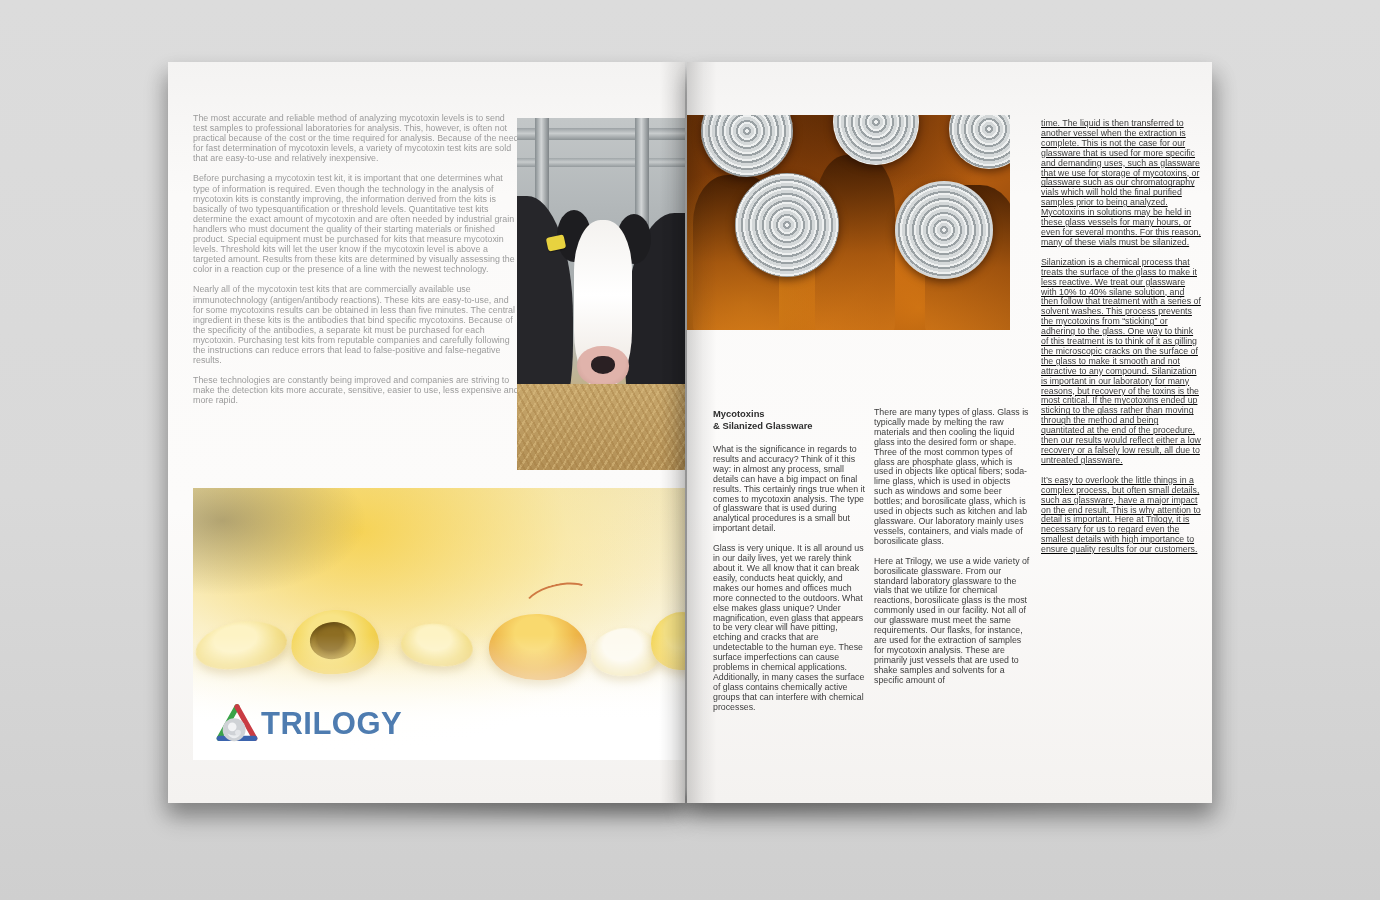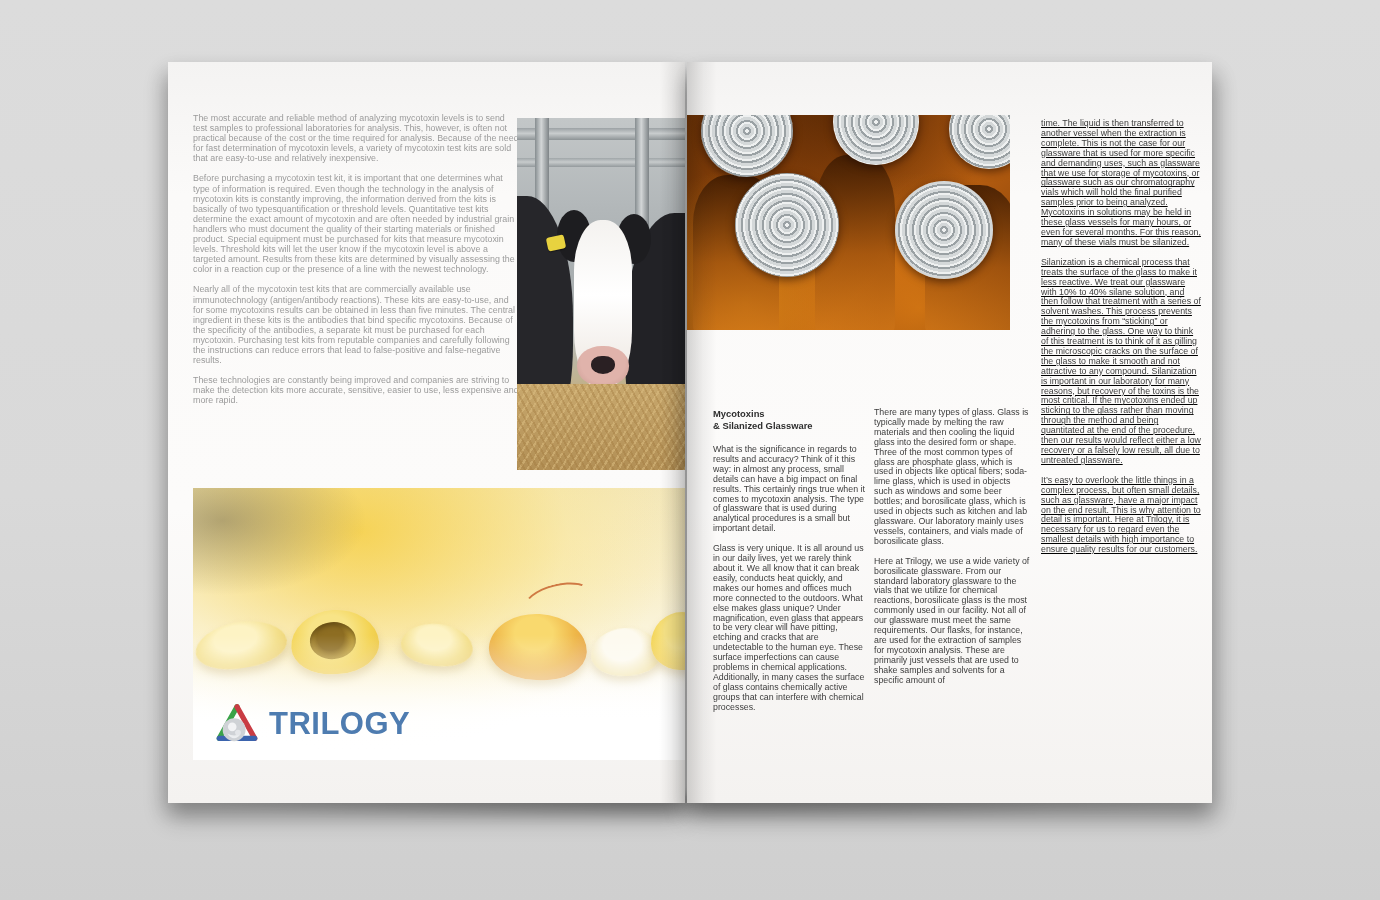--- a/index.html
+++ b/index.html
@@ -112,21 +112,21 @@
   .kernel.hole::before{ content:""; position:absolute; left:22%; top:18%; width:52%; height:58%;
     border-radius:50%; background:radial-gradient(circle at 45% 40%, #8d6d22 0 40%, #c3a23c 70%, #e9cf62 100%);
     box-shadow:inset 0 3px 5px rgba(70,50,10,.6); }
   .corn-silk{ position:absolute; width:70px; height:34px; border:2px solid rgba(196,92,40,.8);
     border-color:rgba(196,92,40,.8) transparent transparent transparent; border-radius:50%;
     transform:rotate(-14deg); }
   .corn-fade{ position:absolute; left:0; right:0; bottom:0; height:46%;
     background:linear-gradient(180deg, rgba(255,255,255,0), rgba(255,255,255,.92) 70%, #ffffff 100%); }
 
   
-  .logo{ position:absolute; left:45px; top:640px; display:flex; align-items:center; gap:8px; z-index:4; }
+  .logo{ position:absolute; left:45px; top:640px; display:flex; align-items:center; gap:0; z-index:4; }
   .logo svg{ width:48px; height:44px; }
   .logo-text{ font-size:31px; font-weight:bold; color:#4e7cb0; letter-spacing:.5px;
     font-family:"Liberation Sans","DejaVu Sans",sans-serif; }
 
   
   .headline{ position:absolute; left:26px; top:281px; width:312px;
     font-size:23px; line-height:27px; font-weight:bold; letter-spacing:-.4px; color:#12705a; }
   .kicker{ position:absolute; left:26px; top:346px; width:160px;
     font-size:9.4px; line-height:11.5px; font-weight:bold; color:#2e2e2e; }
   .col{ position:absolute; }

